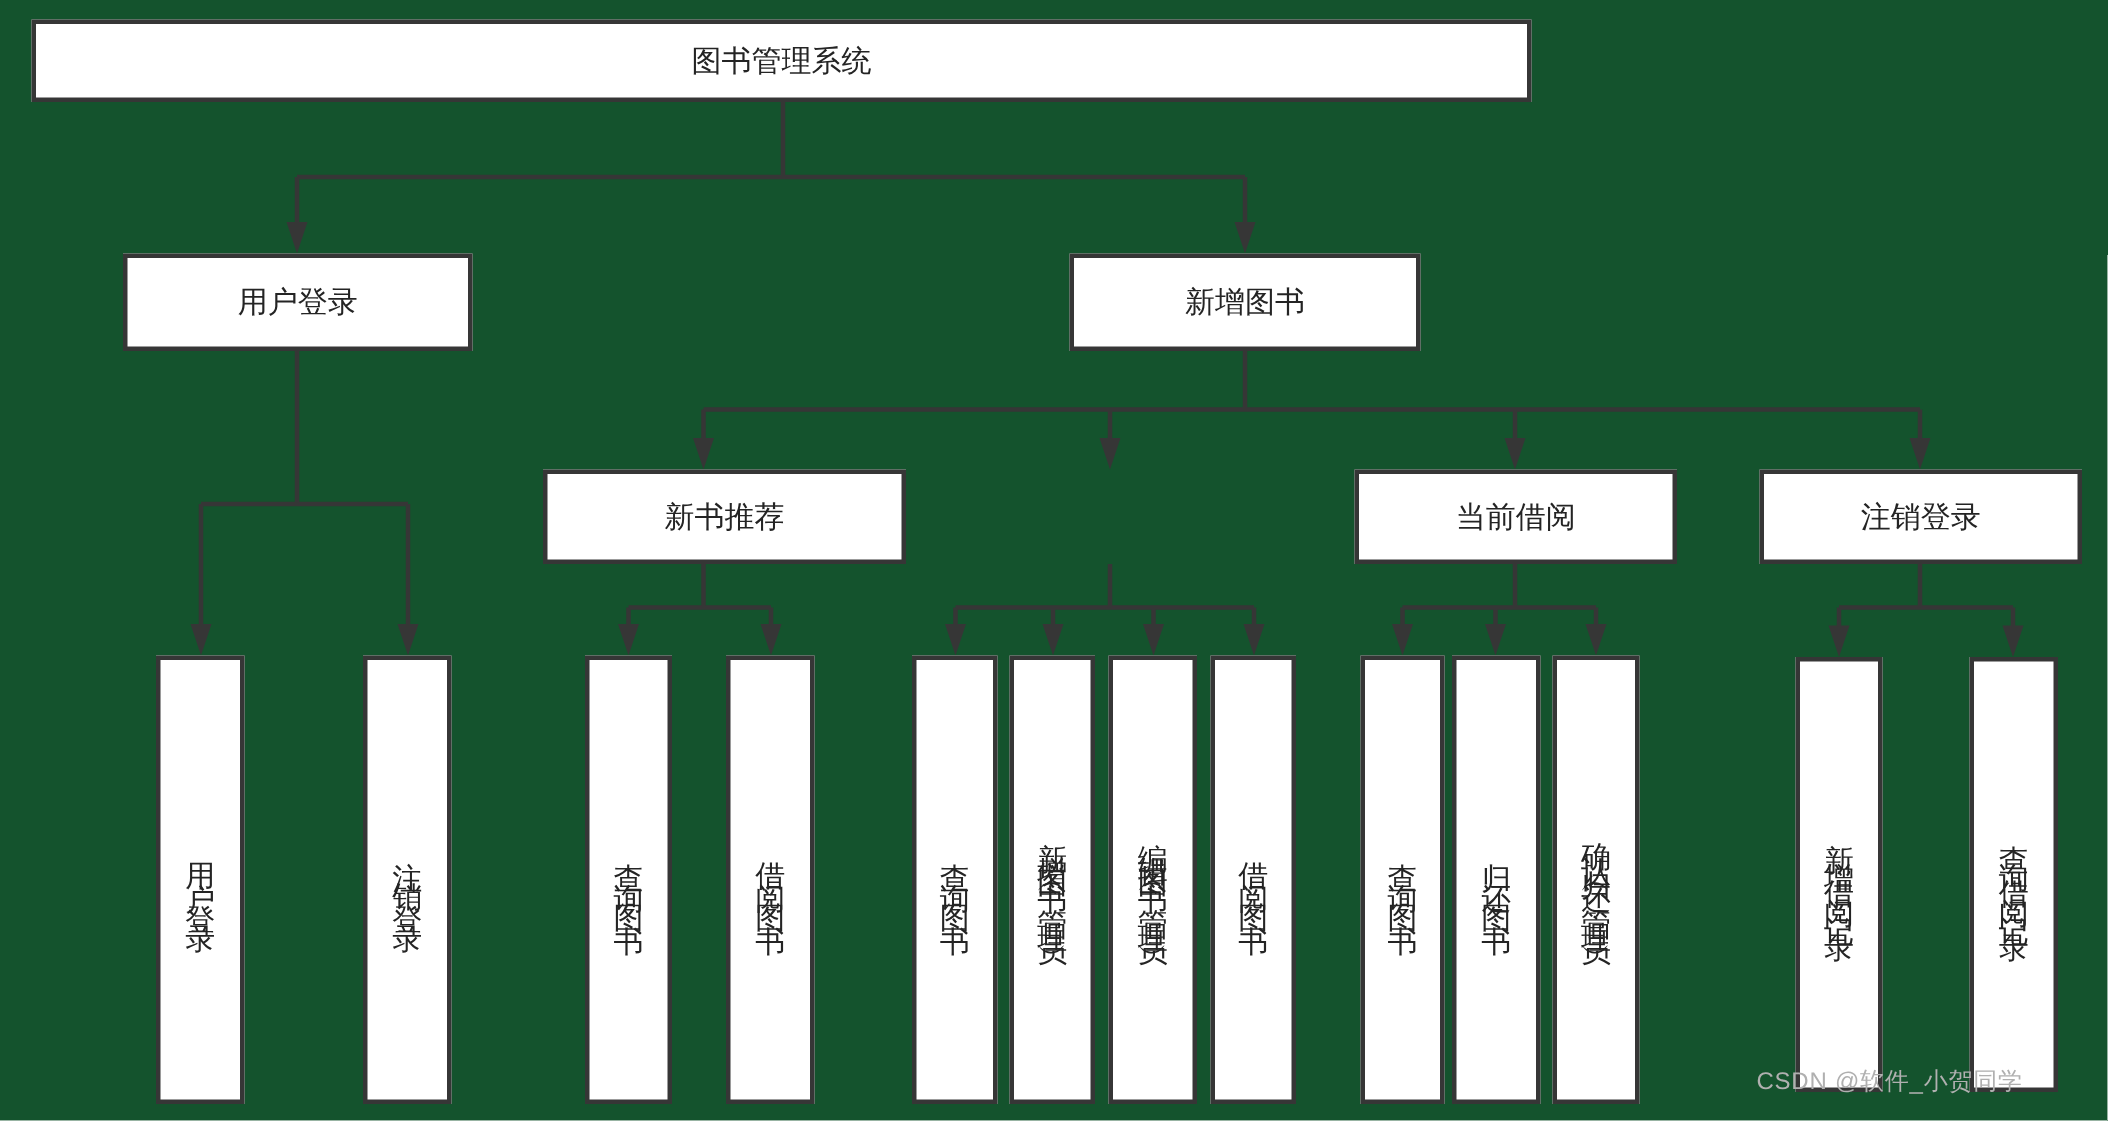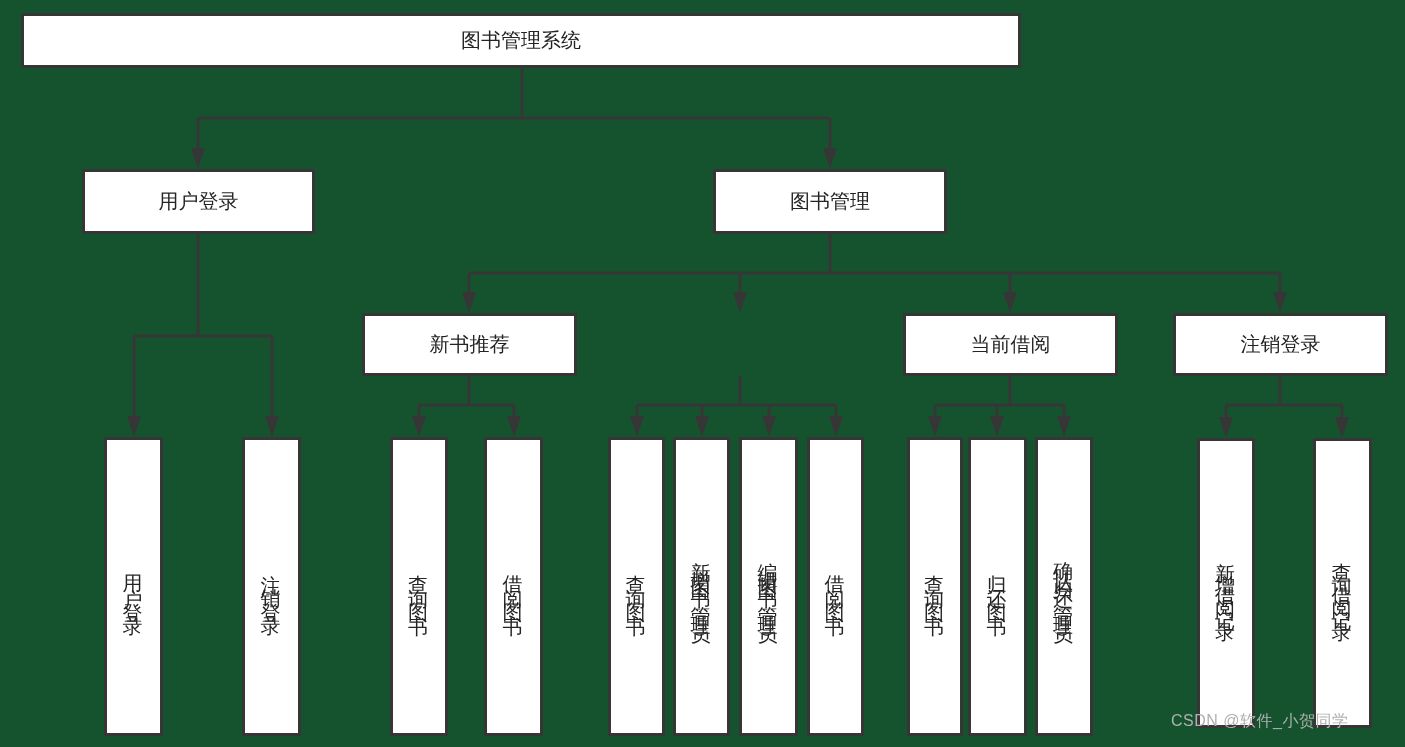--- a/index.html
+++ b/index.html
@@ -95,24 +95,24 @@
   </svg>
 
   <div class="node" style="left:21px;top:13px;width:1000px;height:55px">
     <span class="lbl">图书管理系统</span>
   </div>
 
   <div class="node" style="left:82px;top:169px;width:233px;height:65px">
     <span class="lbl">用户登录</span>
   </div>
   <div class="node" style="left:713px;top:169px;width:234px;height:65px">
-    <span class="lbl">图书管理</span>
+    <span class="lbl">新增图书</span>
   </div>
 
-  <div class="node" style="left:362px;top:313px;width:215px;height:63px">
+  <div class="node" style="left:362px;top:313px;width:242px;height:63px">
     <span class="lbl">新书推荐</span>
   </div>
   <div class="node" style="left:903px;top:313px;width:215px;height:63px">
     <span class="lbl">当前借阅</span>
   </div>
   <div class="node" style="left:1173px;top:313px;width:215px;height:63px">
     <span class="lbl">注销登录</span>
   </div>
 
   <div class="node vnode vt-short" style="left:104px;top:437px;width:59px;height:299px">

